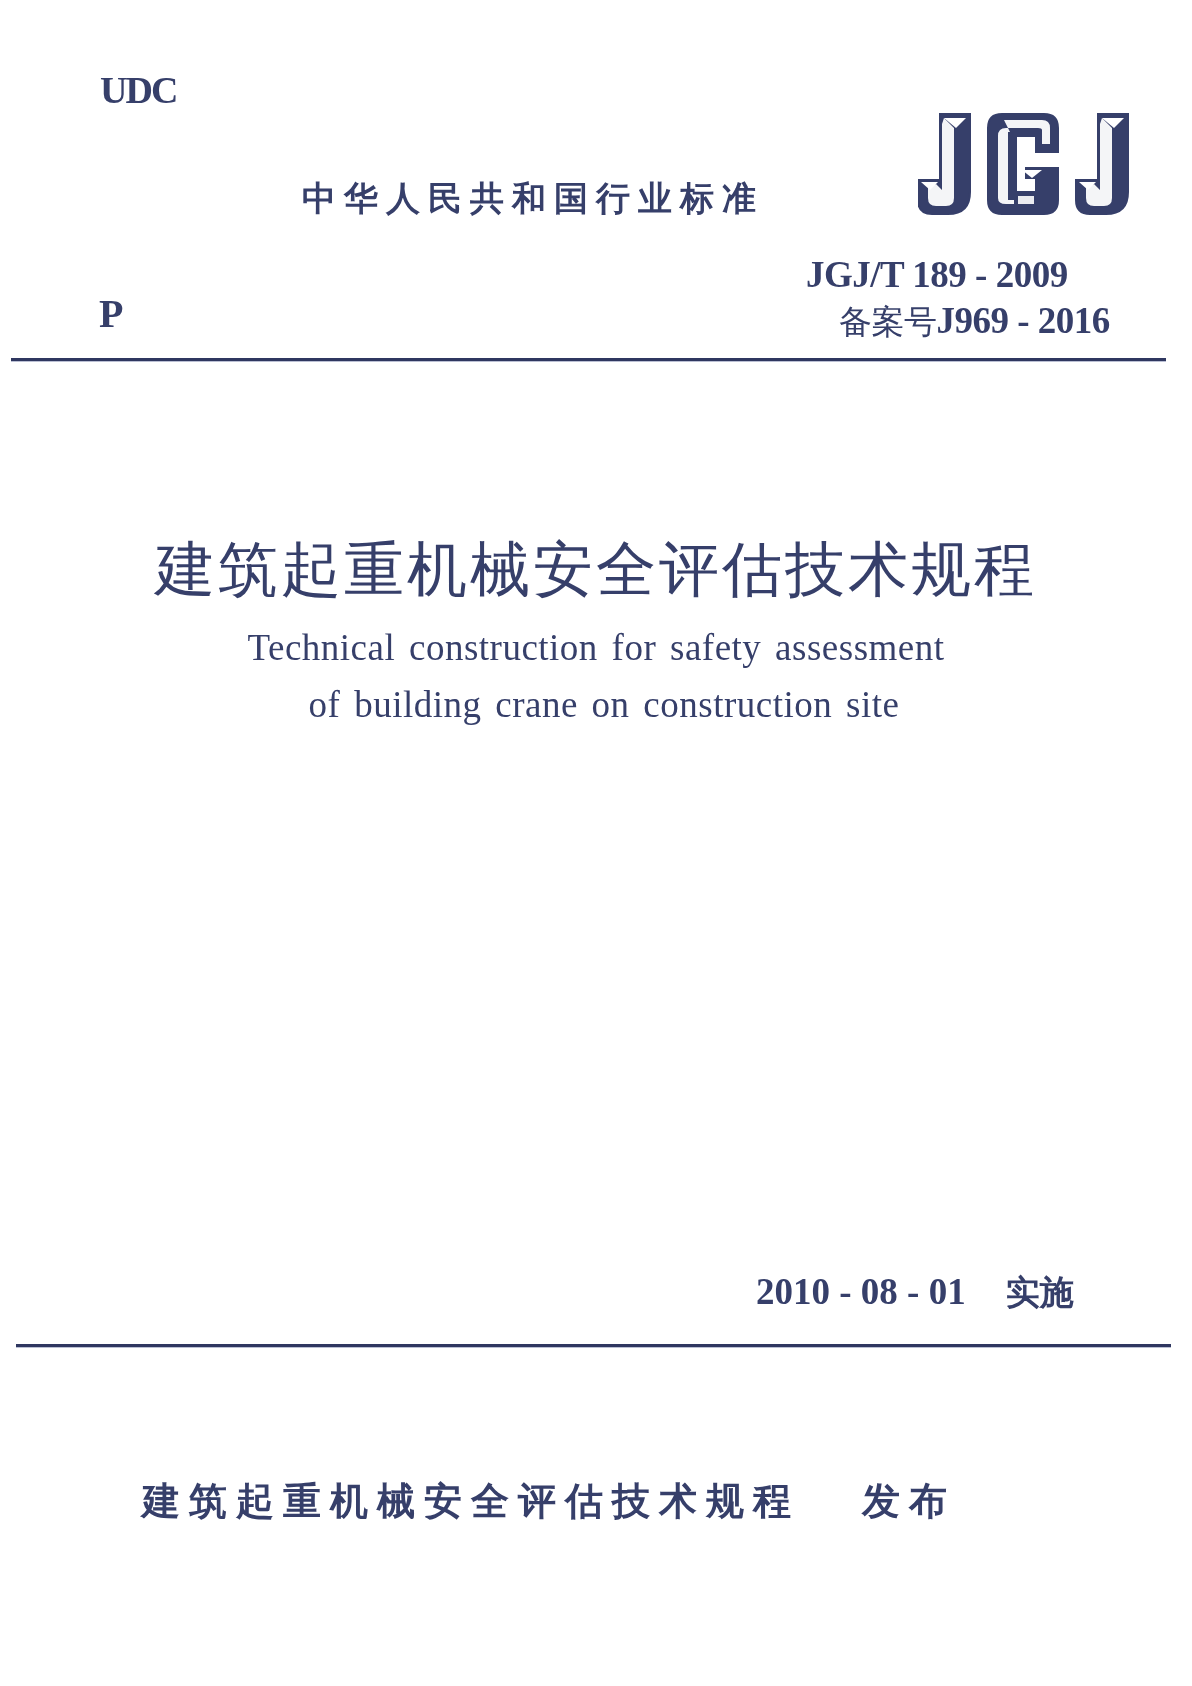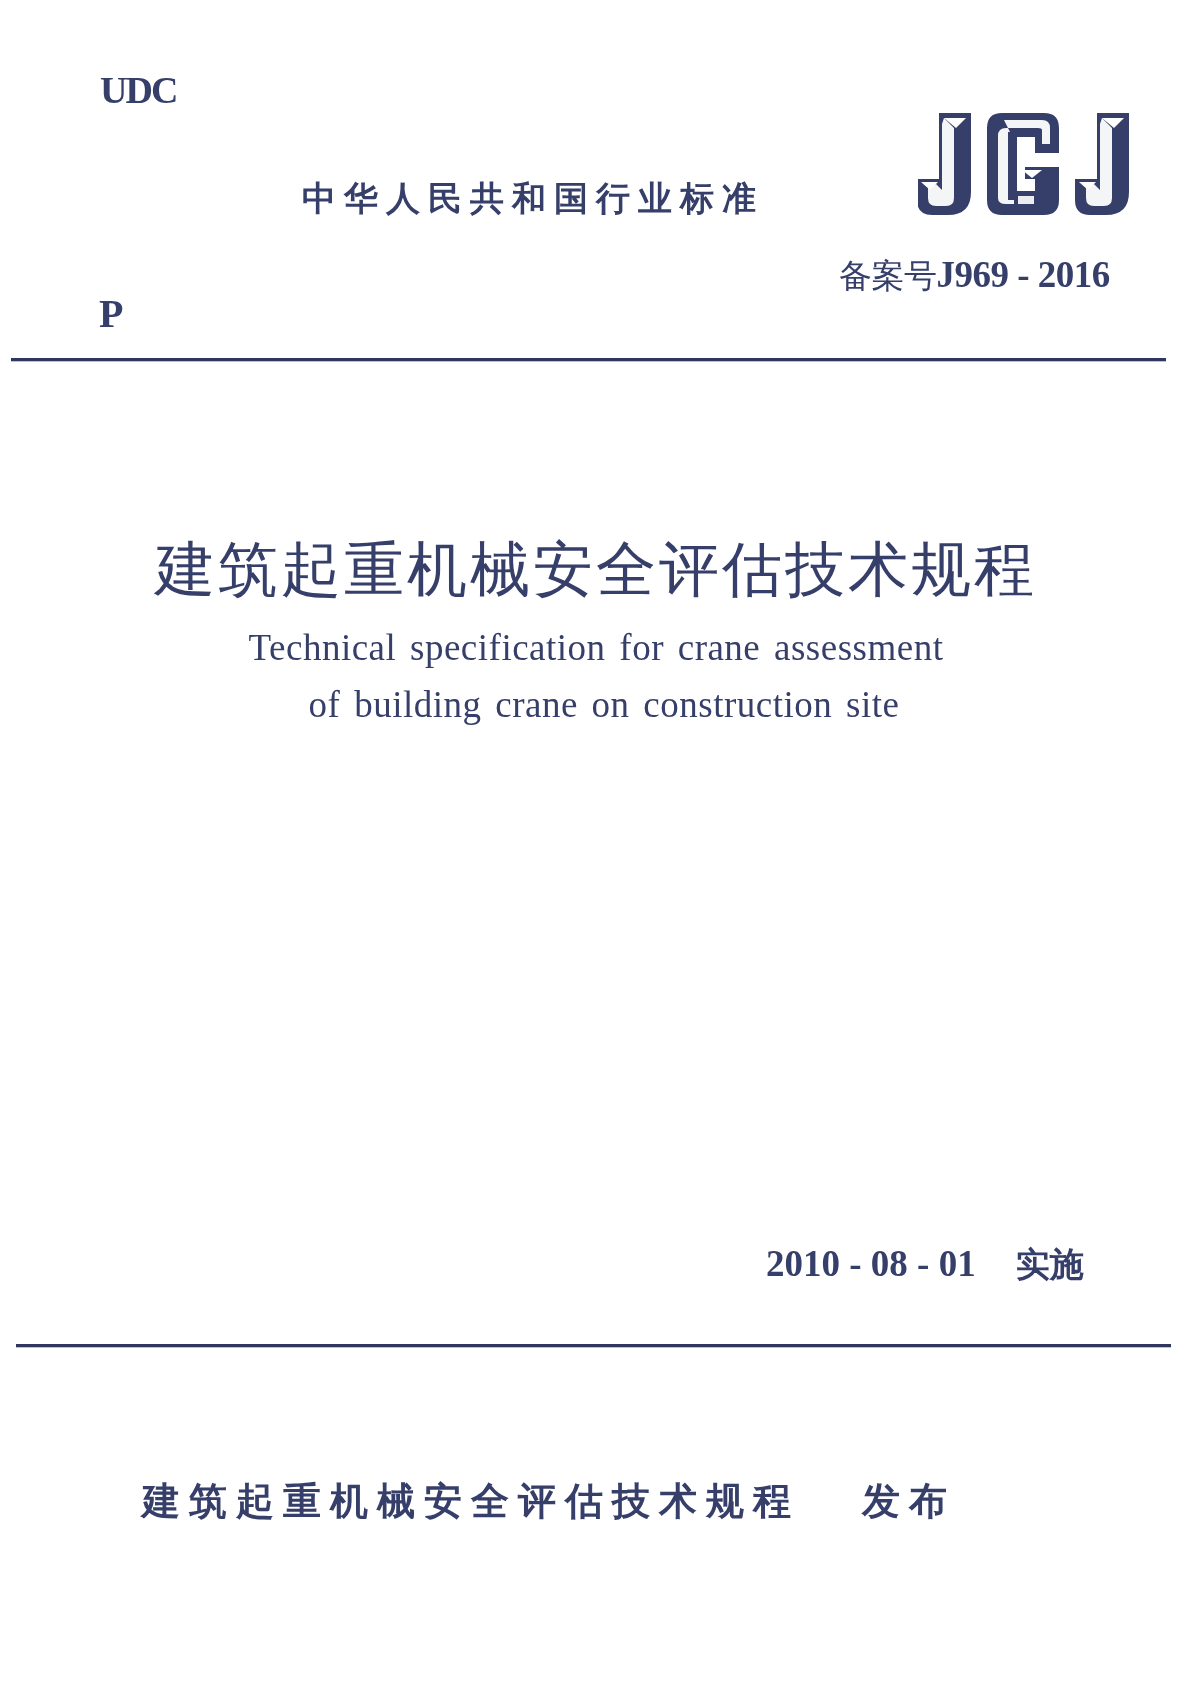--- a/index.html
+++ b/index.html
@@ -90,24 +90,23 @@
     }
     .title-en.l1 { top: 626px; }
     .title-en.l2 { top: 683px; padding-left: 8px; }
 
     .date-issue {
       left: 98px; top: 1270px;
       font-size: 37px;
       white-space: nowrap;
     }
     .date-impl {
-      left: 756px; top: 1242px;
+      left: 756px; top: 1270px;
       font-size: 37px;
       white-space: nowrap;
-      margin-left: 10px;
     }
     .date-label {
       font-family: "DejaVu Sans", sans-serif;
       font-weight: bold;
       font-size: 34px;
       margin-left: 40px;
     }
 
     .publisher {
       left: 142px; top: 1476px;
@@ -147,32 +146,33 @@
         <path d="M184 6 L194 16 V86 Q194 94 186 94 H176 Q168 94 168 86 V76 L176 72 L182 78 V12 Z" opacity="0.95"></path>
         <path d="M161 70 H178 L170 78 Z"></path>
         <path d="M86 8 H124 Q132 8 132 16 V32 H124 V18 Q124 16 120 16 H88 Q80 16 80 24 V86 Q80 92 88 92 H96 V88 H90 V20 H92 Z" opacity="0.95"></path>
         <path d="M104 58 H124 L114 66 Z"></path>
         <path d="M100 84 H116 V92 H100 Z" opacity="0.9"></path>
       </g>
     </svg>
   </div>
 
   <div class="abs std-code serif-bold">
+    <div>JGJ/T 189 - 2009</div>
     <div>
       <span class="cn">备案号</span><span>J969 - 2016</span>
     </div>
   </div>
 
   <div class="abs p-class serif-bold">P</div>
 
   <div class="abs rule rule-top"></div>
 
   <div class="abs title-cn">建筑起重机械安全评估技术规程</div>
 
-  <div class="abs title-en l1 serif">Technical specification for crane assessment</div>
+  <div class="abs title-en l1 serif">Technical construction for safety assessment</div>
   <div class="abs title-en l2 serif">of building crane on construction site</div>
 
 
   <div class="abs date-impl serif-bold">
     <span>2010 - 08 - 01</span><span class="date-label">实施</span>
   </div>
 
   <div class="abs rule rule-bottom"></div>
 
   <div class="abs publisher sans-bold">

